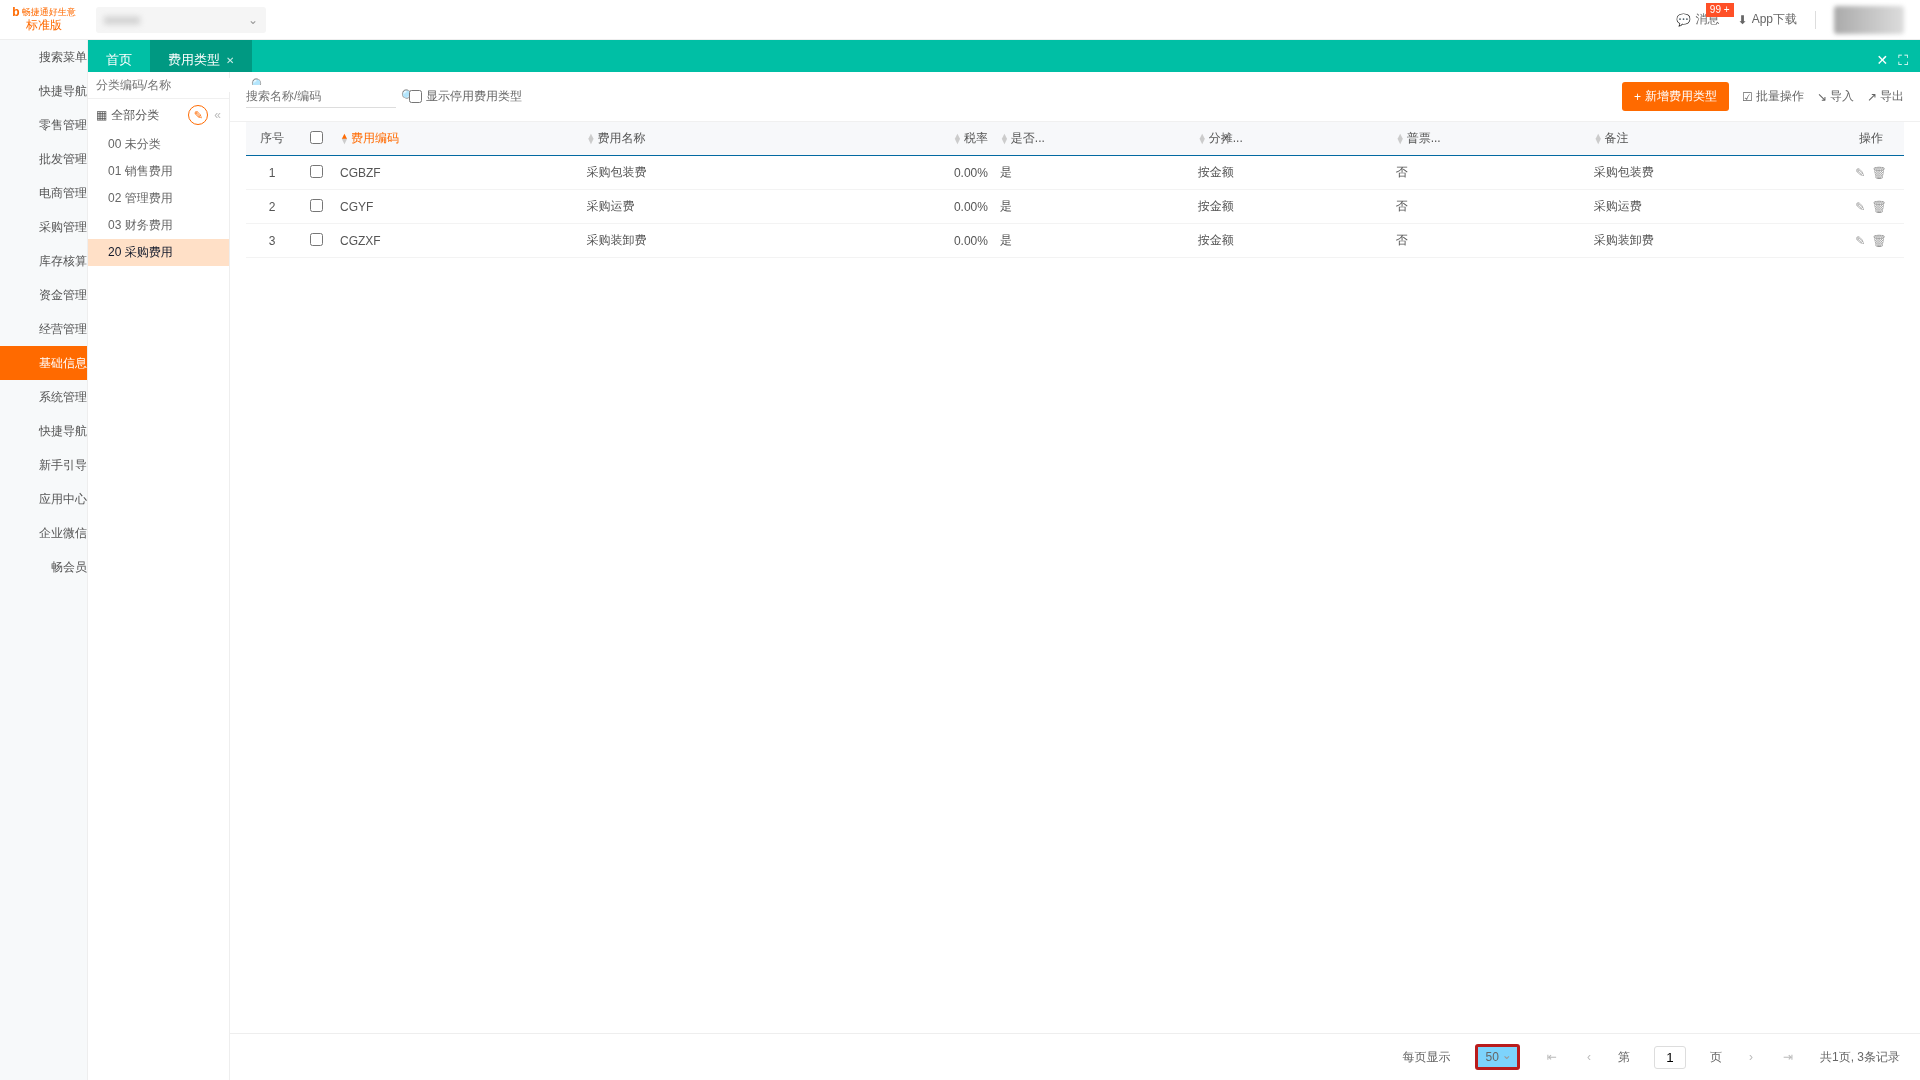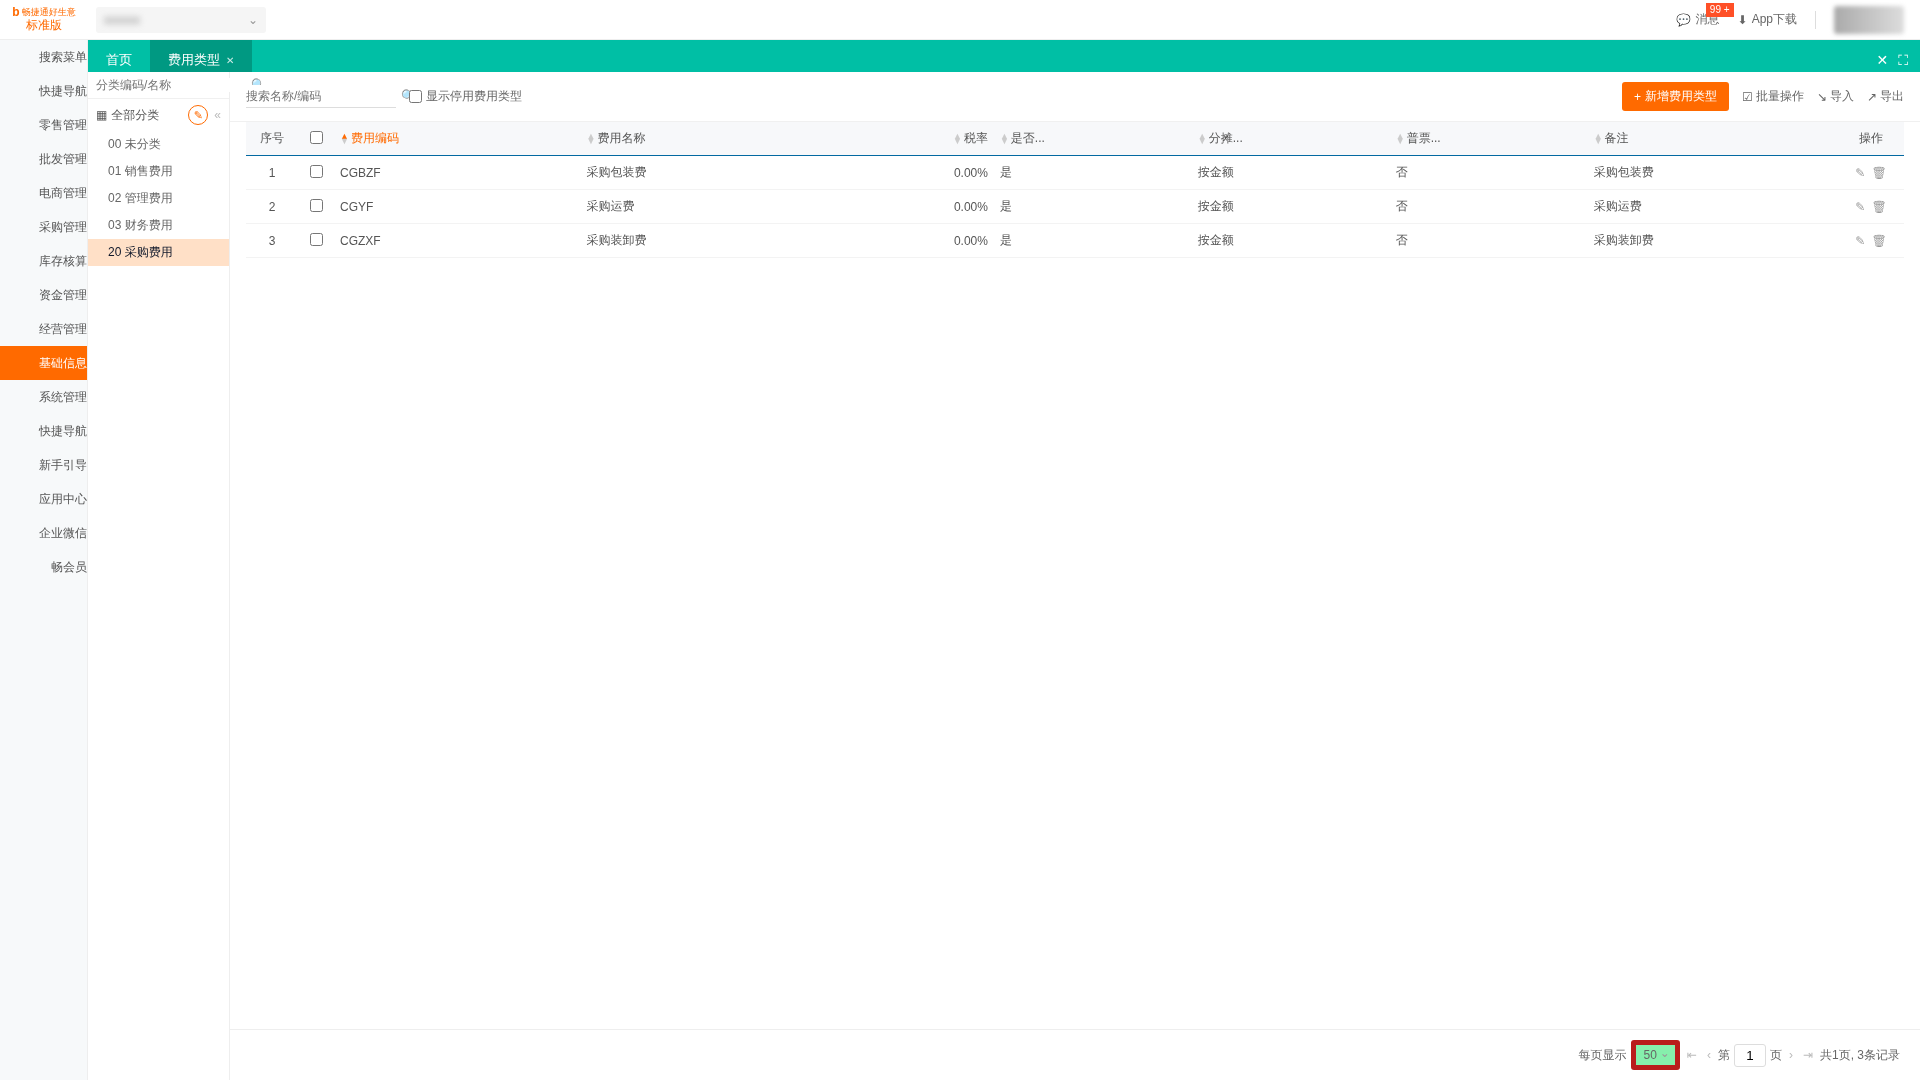--- a/index.html
+++ b/index.html
@@ -66,22 +66,22 @@
 th.asc .sort .up{color:#ff6a00}
 td{padding:8px 6px;border-bottom:1px solid #f3f3f3;color:#555;font-size:12px}
 .col-idx{width:52px;text-align:center}
 .col-chk{width:36px;text-align:center}
 .col-ops{width:66px;text-align:center}
 .ops-th{position:sticky;right:0;background:#f7f8fa}
 .ops-td{position:sticky;right:0;background:#fff}
 .op-icon{color:#999;cursor:pointer;margin:0 3px}
 
 
-.footer{display:flex;align-items:center;justify-content:flex-end;gap:4px;padding:10px 20px;border-top:1px solid #eee;color:#666;font-size:12px}
-.sel{border:5px solid #b91c1c;border-radius:3px;padding:3px 18px 3px 8px;position:relative;cursor:pointer;background:#86efac}
+.footer{display:flex;align-items:center;justify-content:flex-end;gap:24px;padding:10px 20px;border-top:1px solid #eee;color:#666;font-size:12px}
+.sel{border:3px solid #b91c1c;border-radius:3px;padding:3px 18px 3px 8px;position:relative;cursor:pointer;background:#7dd3fc}
 .sel::after{content:"⌄";position:absolute;right:5px;top:1px;color:#999}
 .pgbtn{color:#bbb;cursor:pointer;padding:0 3px}
 .pginput{width:32px;border:1px solid #ddd;border-radius:3px;text-align:center;padding:3px 0}
 </style>
 </head>
 <body>
 
 <div class="topbar">
   <div class="logo-box">
     <div style="display:flex;align-items:center;gap:2px">

